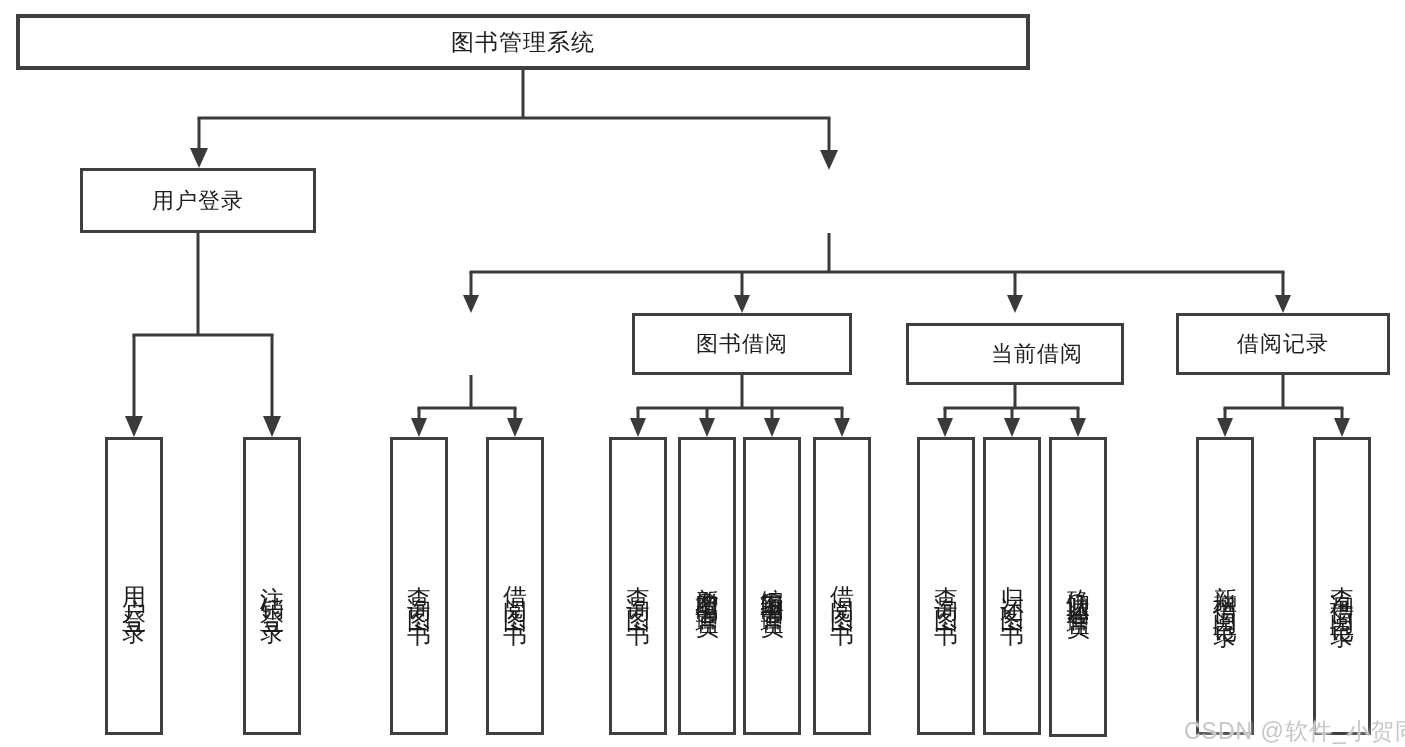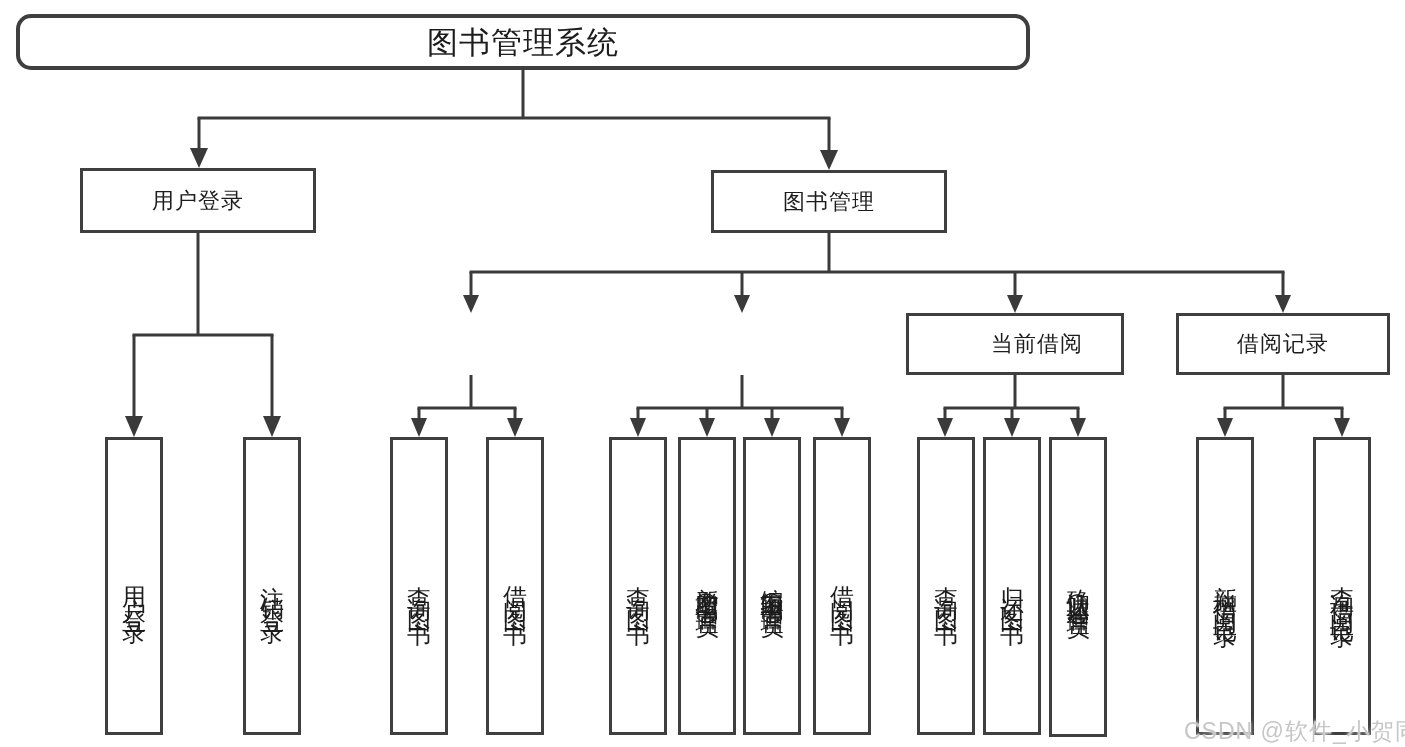--- a/index.html
+++ b/index.html
@@ -27,21 +27,21 @@
     color: #1c1c1c;
     display: flex;
     align-items: center;
     justify-content: center;
     font-size: 22px;
     letter-spacing: 1px;
     z-index: 2;
     line-height: 1;
   }
 
-  .node.root { border-width: 4px; font-size: 31px; border-radius: 15px; }
+  .node.root { border-width: 4px; font-size: 23px; }
 
   .leaf {
     writing-mode: vertical-rl;
     text-orientation: mixed;
     font-size: 24px;
     letter-spacing: 12px;
     border-width: 3px;
     padding-top: 10px;
   }
   .leaf.mid  { letter-spacing: 8px;  }
@@ -129,23 +129,23 @@
       <polygon points="1004,418 1020,418 1012,437"></polygon>
       <polygon points="1070,418 1086,418 1078,437"></polygon>
       <polygon points="1217,418 1233,418 1225,437"></polygon>
       <polygon points="1334,418 1350,418 1342,437"></polygon>
     </g>
   </svg>
 
   <div class="node root" style="left:16px; top:14px; width:1014px; height:56px;">图书管理系统</div>
 
   <div class="node" style="left:80px; top:168px; width:236px; height:65px;">用户登录</div>
-  <div class="node" style="left:711px; top:170px; width:236px; height:63px;">图书管理</div>
 
-  <div class="node" style="left:906px; top:313px; width:218px; height:62px;padding-left:44px;">当前借阅</div>
+  <div class="node" style="left:632px; top:313px; width:220px; height:62px;">图书借阅</div>
+  <div class="node" style="left:906px; top:323px; width:218px; height:62px;padding-left:44px;">当前借阅</div>
   <div class="node" style="left:1176px; top:313px; width:214px; height:62px;">借阅记录</div>
 
   <div class="node leaf" style="left:105px; top:437px; width:58px; height:298px;">用户登录</div>
   <div class="node leaf" style="left:243px; top:437px; width:58px; height:298px;">注销登录</div>
 
   <div class="node leaf" style="left:390px; top:437px; width:58px; height:298px;">查询图书</div>
   <div class="node leaf" style="left:486px; top:437px; width:58px; height:298px;">借阅图书</div>
 
   <div class="node leaf" style="left:609px; top:437px; width:58px; height:298px;">查询图书</div>
   <div class="node leaf long" style="left:678px; top:437px; width:58px; height:298px;">新增图书（管理员）</div>

